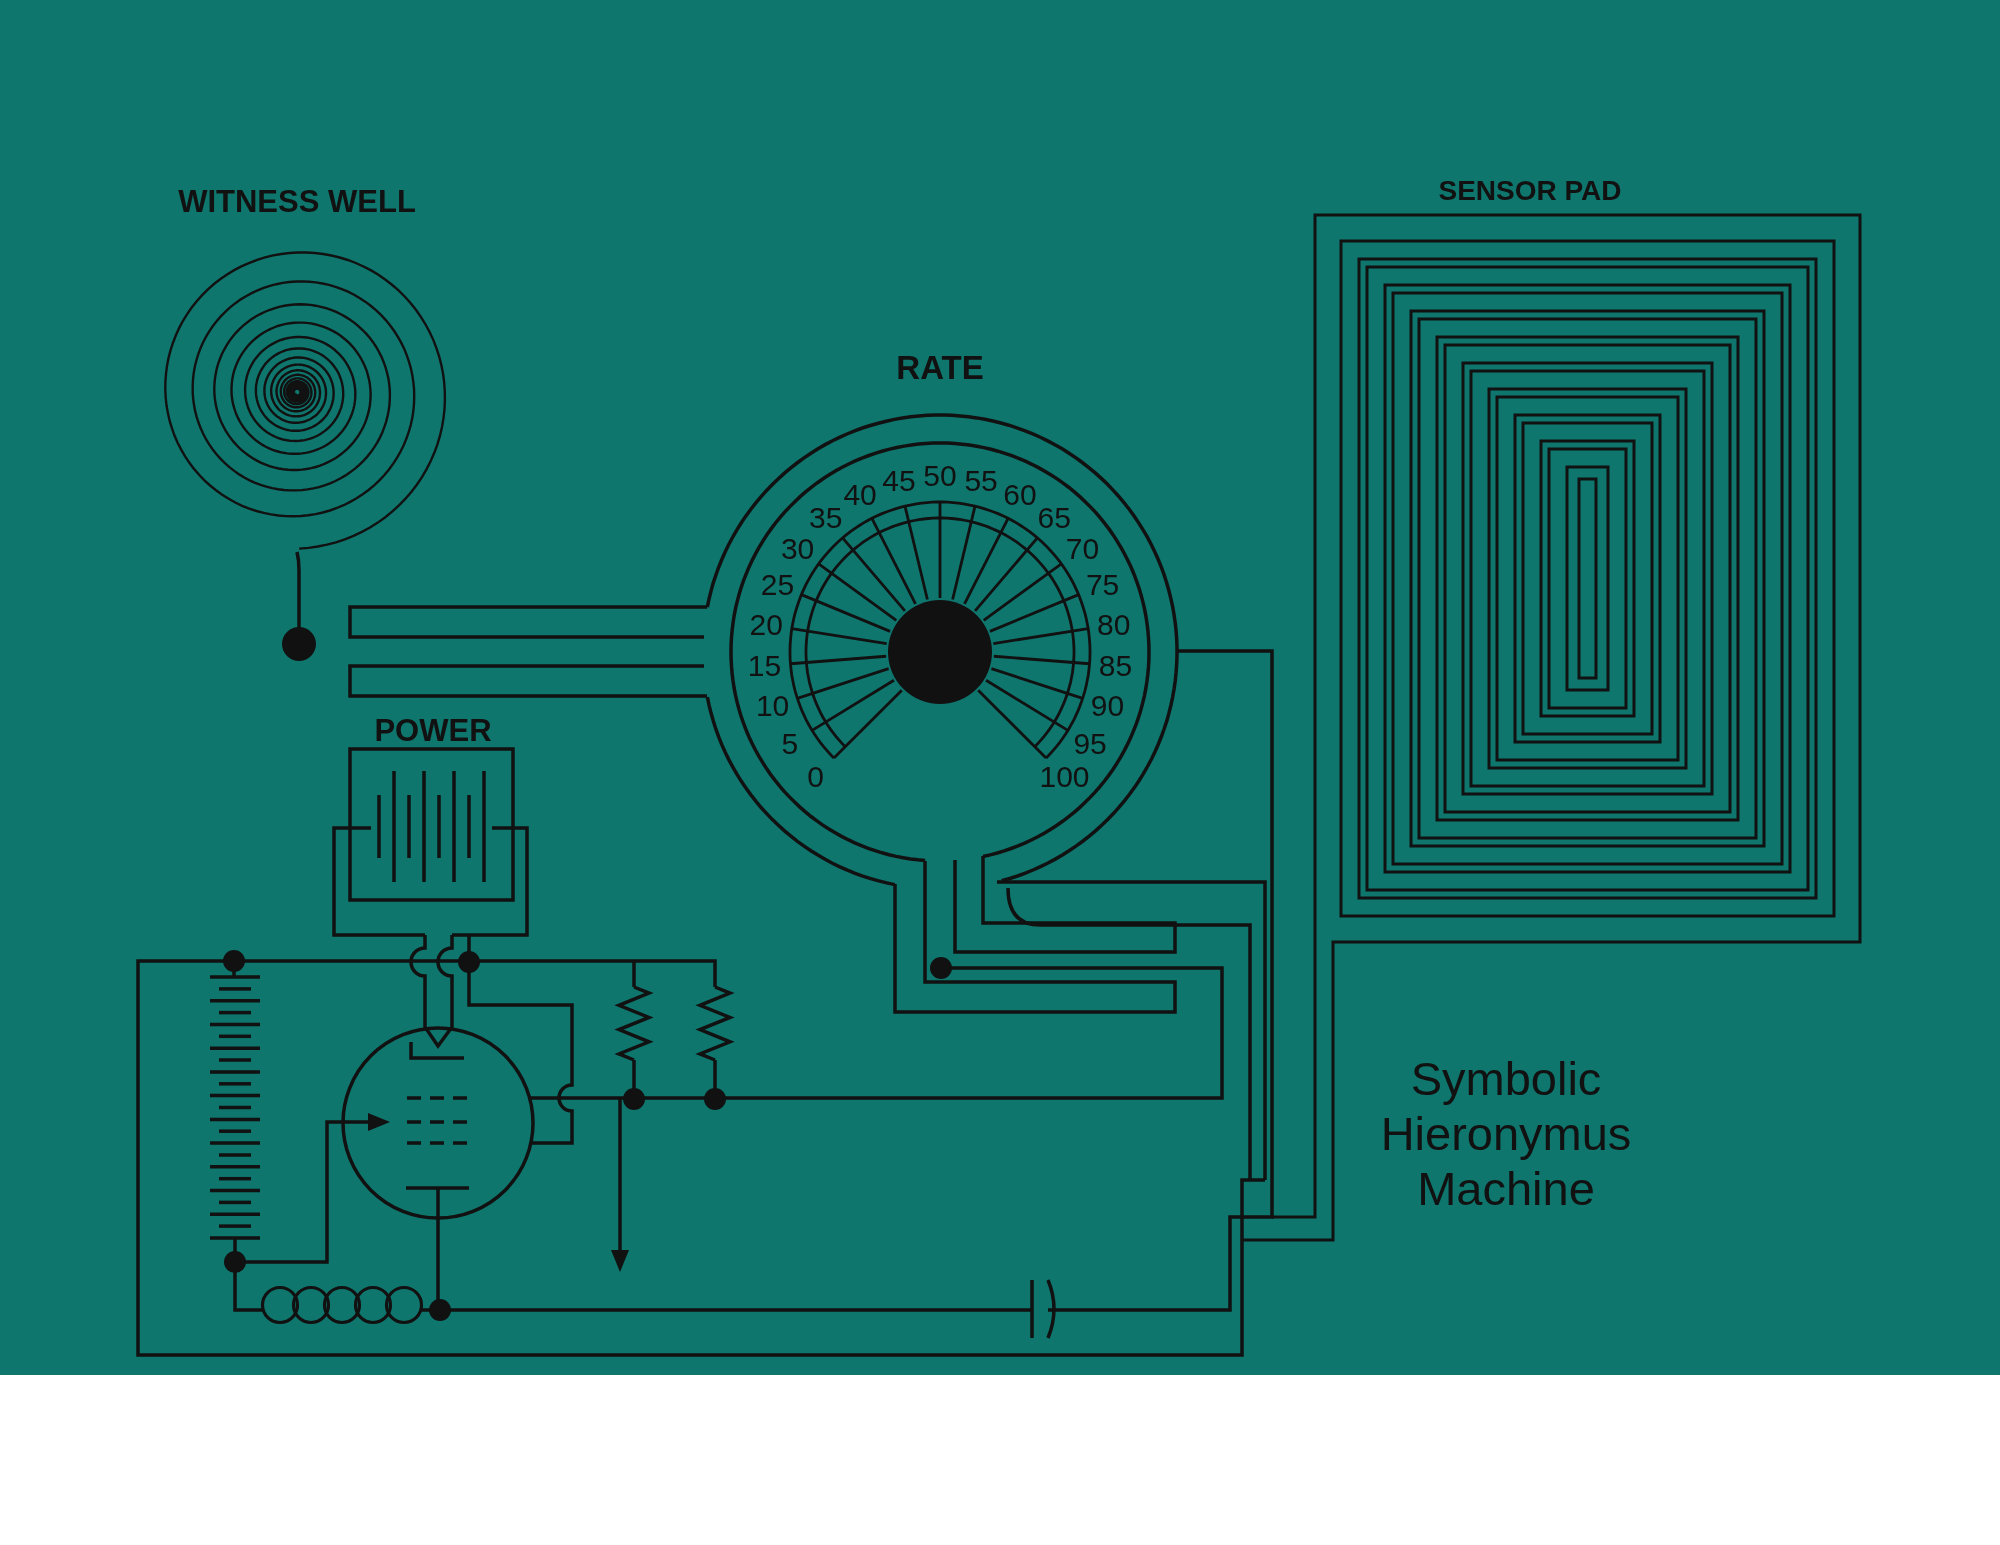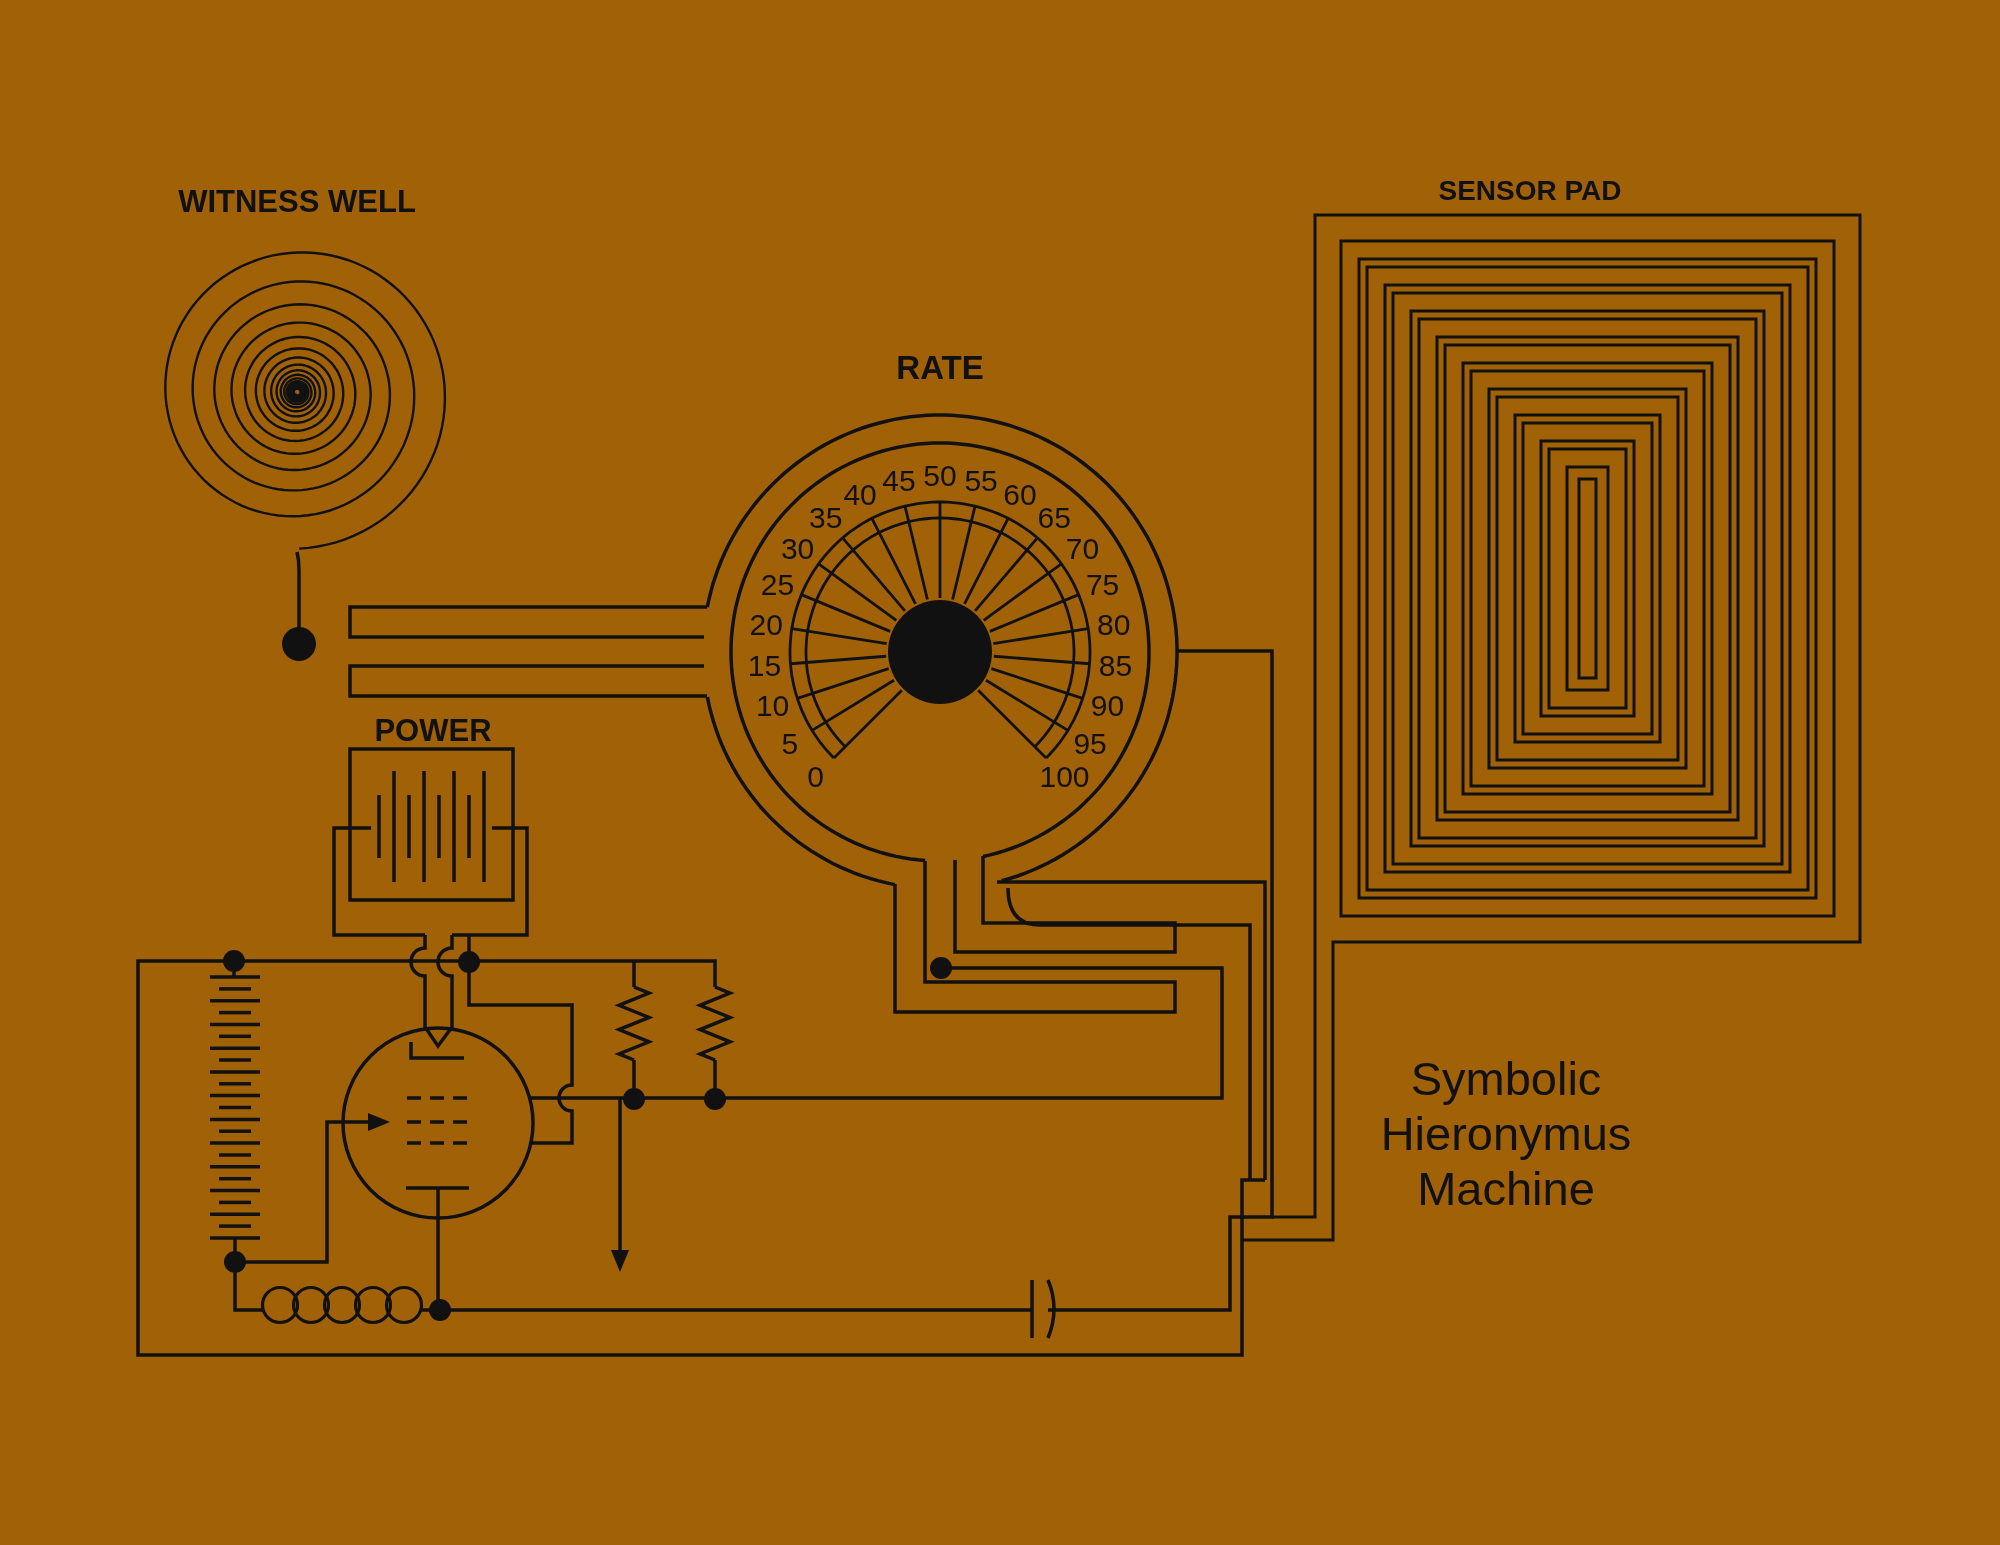--- a/index.html
+++ b/index.html
@@ -1,16 +1,16 @@
 <!DOCTYPE html>
 <html><head>
 <meta charset="utf-8">
 <style>
   html,body{margin:0;padding:0;background:#fff}
-  .stage{width:2000px;height:1545px;background:#a16207;position:relative}
+  .stage{width:2000px;height:1375px;background:#0f766e;position:relative}
   svg{display:block}
   text{font-family:"Liberation Sans",sans-serif;fill:#111}
   .lbl{font-weight:700}
   .cap{font-weight:400}
   .ink{stroke:#111;fill:none}
 </style>
 </head>
 <body>
 
 <div class="stage">

